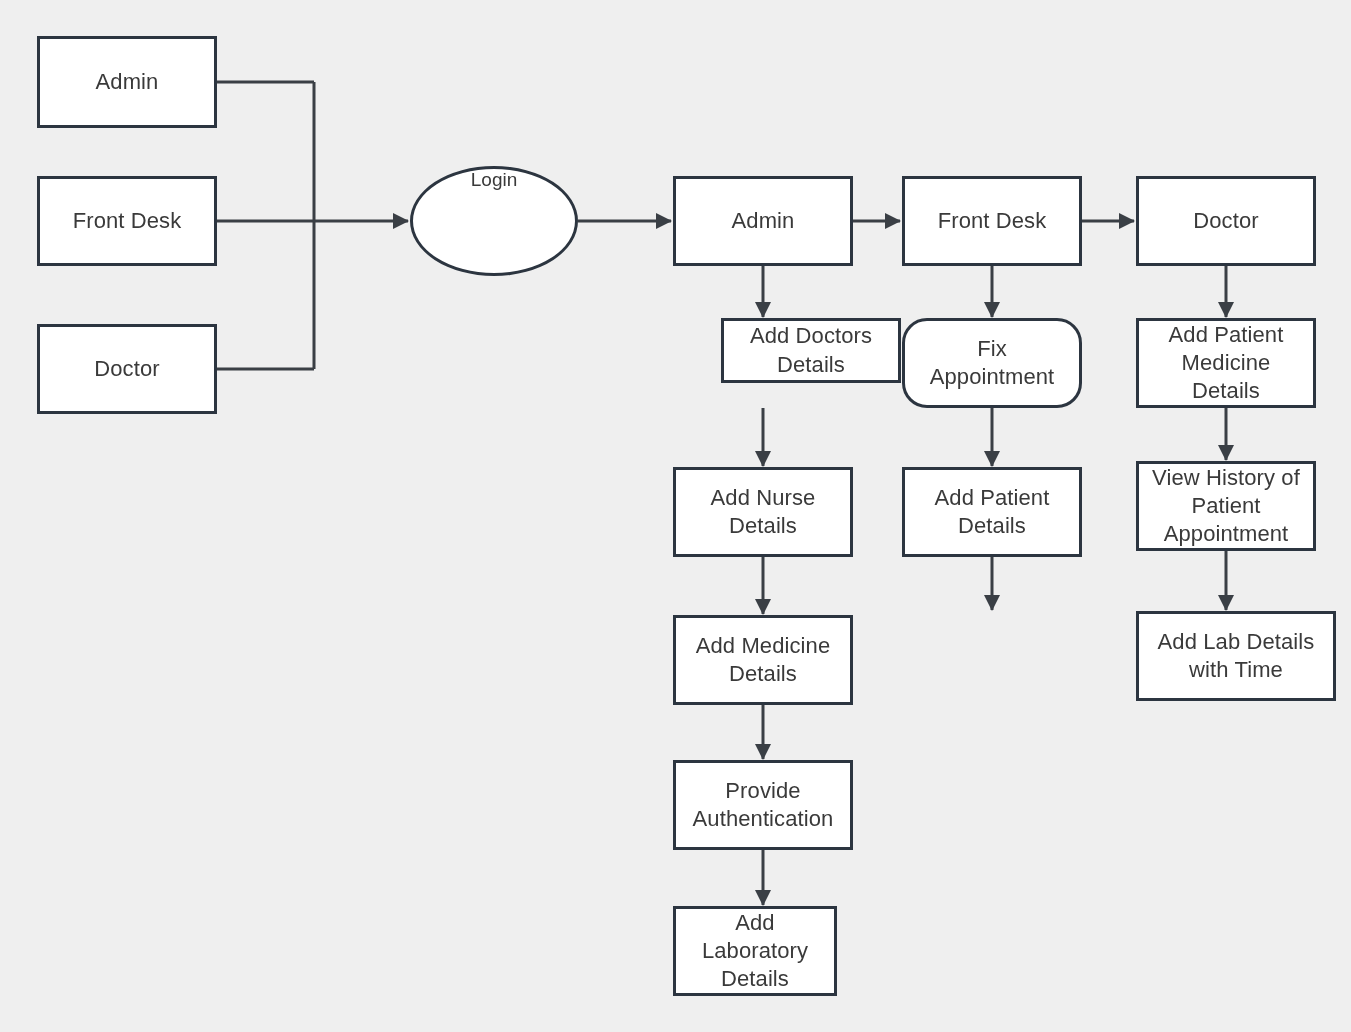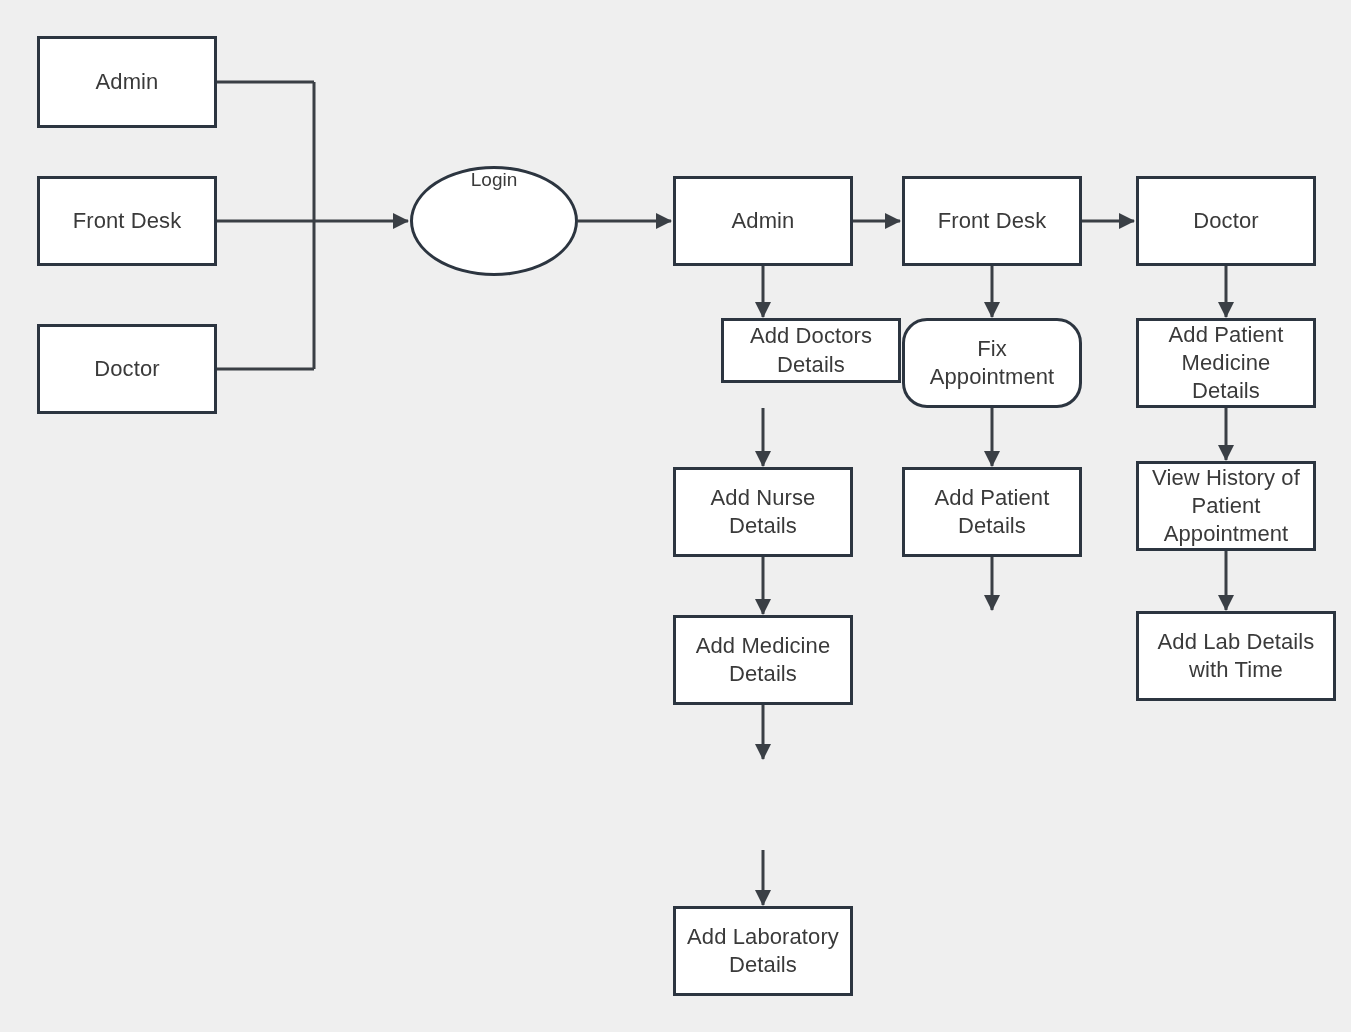--- a/index.html
+++ b/index.html
@@ -124,21 +124,25 @@
 Details</span>
   </div>
   <div class="node" style="left: 673px; top: 467px; width: 180px; height: 90px;">
     <span class="label">Add Nurse
 Details</span>
   </div>
   <div class="node" style="left: 673px; top: 615px; width: 180px; height: 90px;">
     <span class="label">Add Medicine
 Details</span>
   </div>
-  <div class="node" style="left: 673px; top: 906px; width: 180px; height: 90px;">
+  <div class="node" style="left: 673px; top: 760px; width: 180px; height: 90px;">
+    <span class="label">Provide
+Authentication</span>
+  </div>
+  <div class="node" style="left: 673px; top: 906px; width: 164px; height: 90px;">
     <span class="label">Add Laboratory
 Details</span>
   </div>
 
   <div class="node" style="left: 902px; top: 176px; width: 180px; height: 90px;">
     <span class="label">Front Desk</span>
   </div>
   <div class="node" style="left: 902px; top: 318px; width: 180px; height: 90px; border-radius: 25px;">
     <span class="label">Fix
 Appointment</span>

